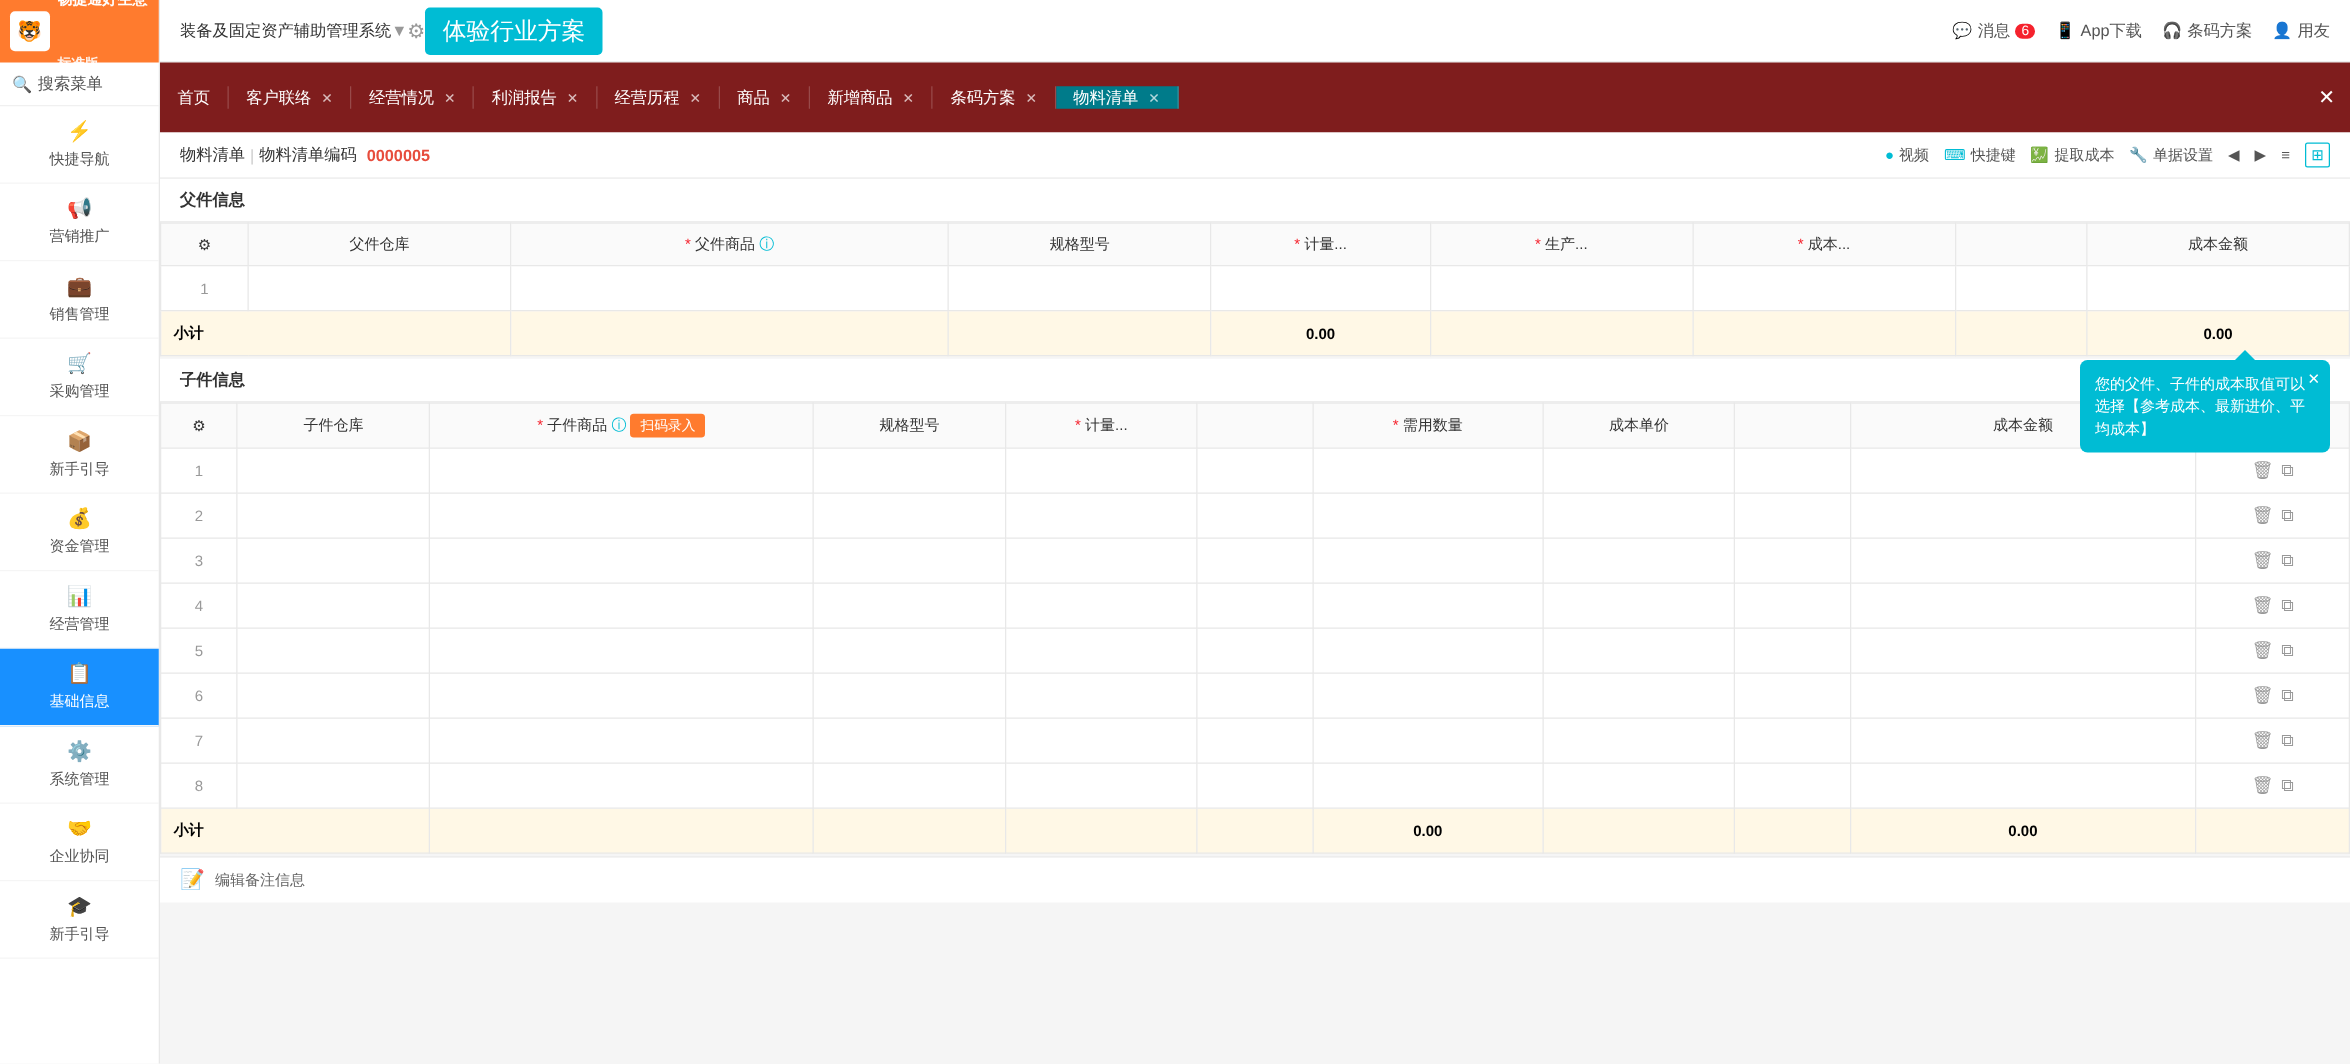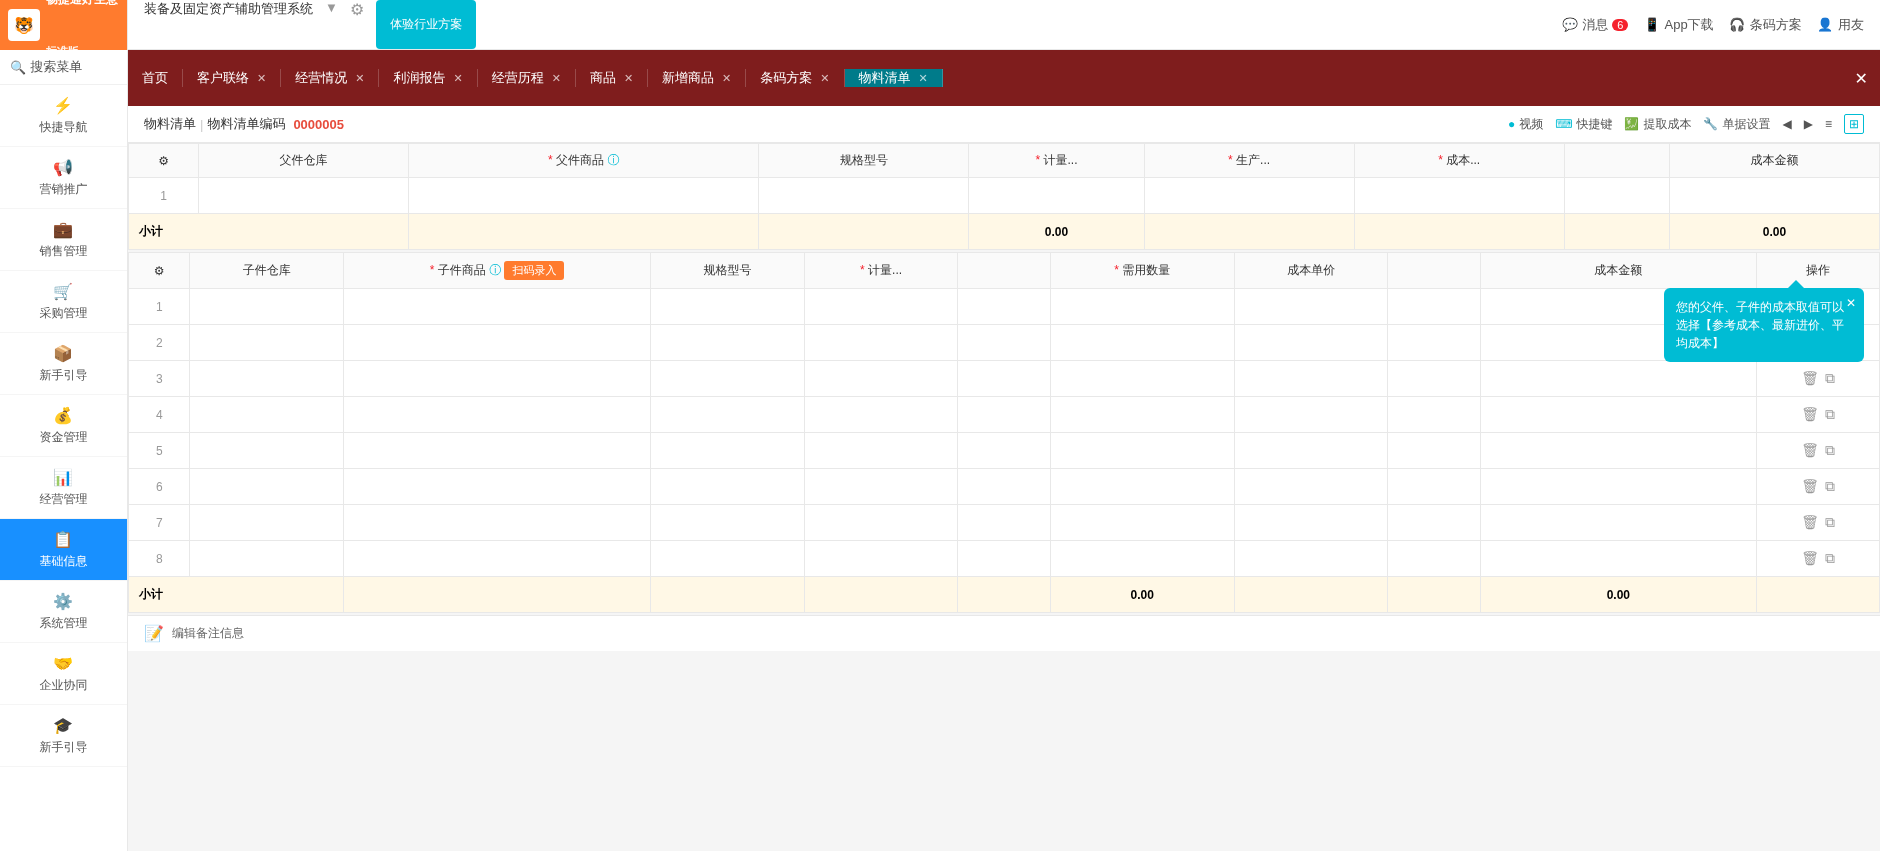--- a/index.html
+++ b/index.html
@@ -66,23 +66,23 @@
       display: flex;
       flex-direction: column;
       overflow: hidden;
     }
 
     
     .topbar {
       background: #fff;
       height: 50px;
       display: flex;
+      align-items: center;
       padding: 0 16px;
       border-bottom: 1px solid #e8e8e8;
-      gap: 12px;
     }
     .topbar-system-name {
       font-size: 13px;
       color: #333;
       flex-shrink: 0;
     }
     .topbar-arrow {
       color: #999;
       cursor: pointer;
     }
@@ -91,21 +91,21 @@
       cursor: pointer;
       font-size: 16px;
     }
     .topbar-trial-btn {
       background: #00bcd4;
       color: #fff;
       border: none;
       border-radius: 4px;
       padding: 6px 14px;
       cursor: pointer;
-      font-size: 12px;
+      font-size: 19px;
     }
     .topbar-right {
       margin-left: auto;
       display: flex;
       align-items: center;
       gap: 16px;
       color: #555;
     }
     .topbar-right-item {
       display: flex;
@@ -500,20 +500,21 @@
   </div>
 
   <div class="content">
 
     <div class="tooltip-box">
       <span class="tooltip-close">✕</span>
       <span>您的父件、子件的成本取值可以选择【参考成本、最新进价、平均成本】</span>
     </div>
 
     <div class="section">
+      <div class="section-title">父件信息</div>
       <table class="data-table">
         <thead>
           <tr>
             <th class="parent-col-settings th-settings">⚙</th>
             <th class="parent-col-warehouse">父件仓库</th>
             <th class="parent-col-product">
               <span class="required-star">*</span> 父件商品 <span style="color:#00bcd4;cursor:pointer;">ⓘ</span>
             </th>
             <th class="parent-col-spec">规格型号</th>
             <th class="parent-col-unit"><span class="required-star">*</span> 计量...</th>
@@ -543,20 +544,21 @@
             <td></td>
             <td></td>
             <td></td>
             <td>0.00</td>
           </tr>
         </tbody>
       </table>
     </div>
 
     <div class="section">
+      <div class="section-title">子件信息</div>
       <table class="data-table">
         <thead>
           <tr>
             <th class="child-col-settings th-settings">⚙</th>
             <th class="child-col-warehouse">子件仓库</th>
             <th class="child-col-product">
               <span class="required-star">*</span> 子件商品 <span style="color:#00bcd4;cursor:pointer;">ⓘ</span>
               <button class="scan-btn">扫码录入</button>
             </th>
             <th class="child-col-spec">规格型号</th>

